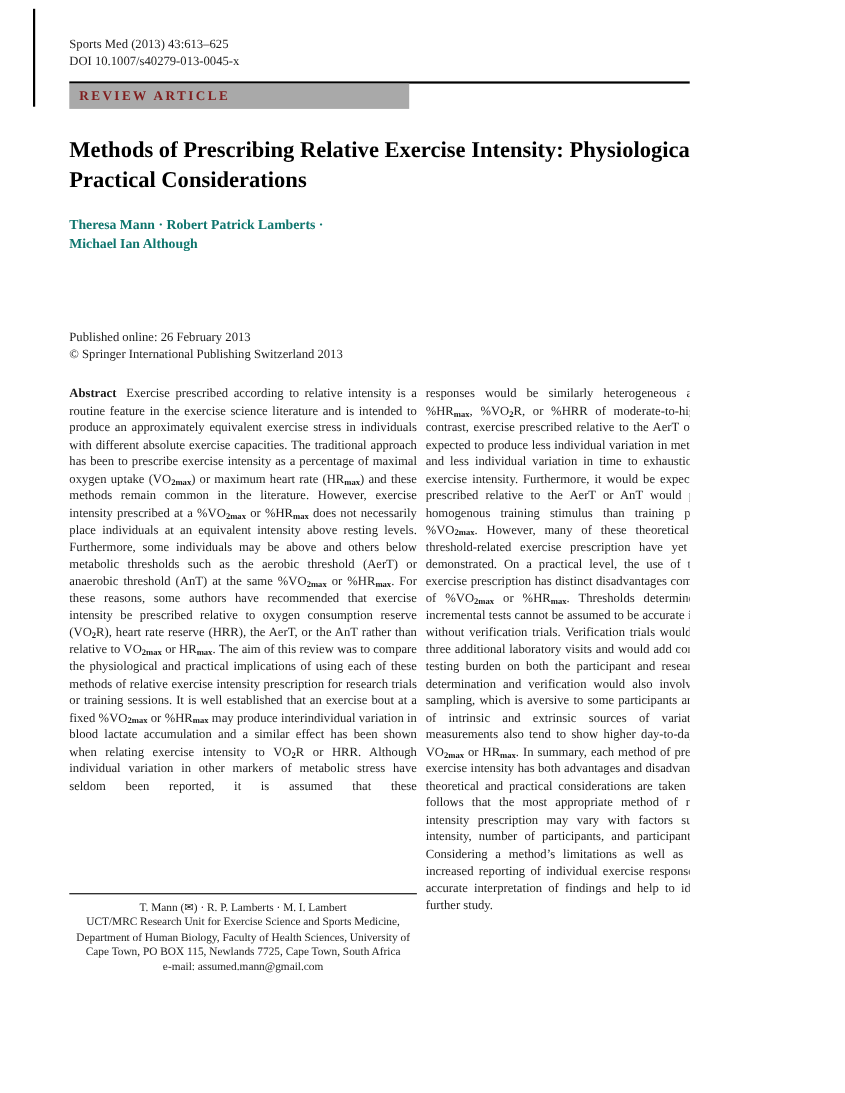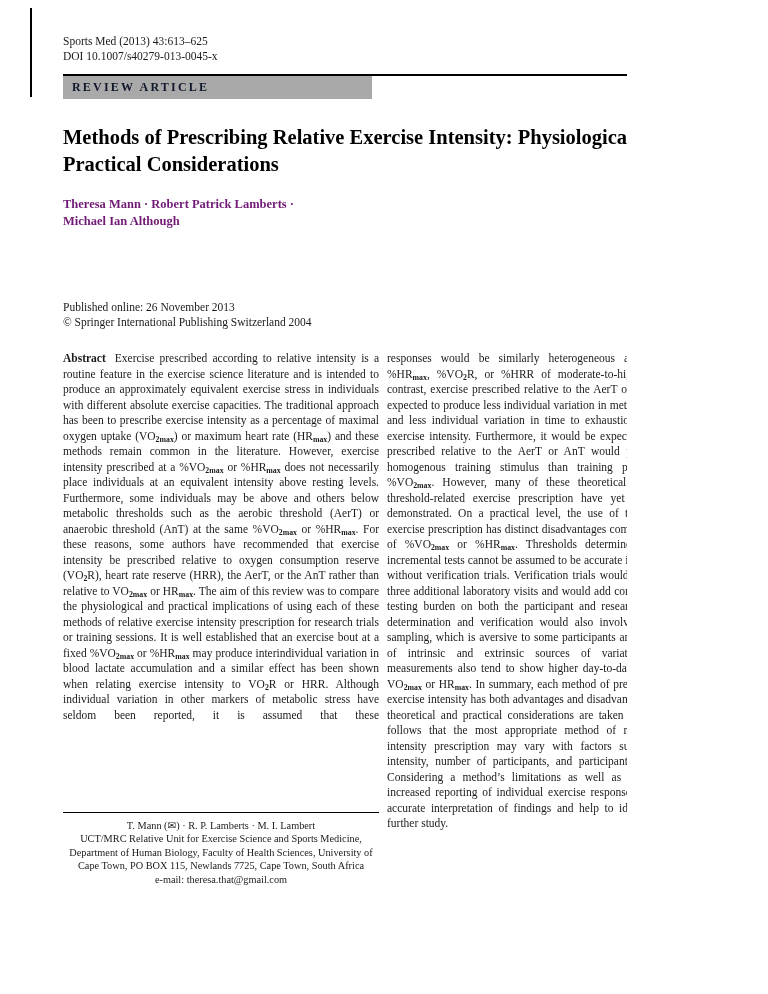--- a/index.html
+++ b/index.html
@@ -45,41 +45,41 @@
     height: 23px;
     background: #a9a9a9;
     display: flex;
     align-items: center;
   }
   .banner .banner-label {
     padding-left: 9px;
     font-size: 12px;
     font-weight: bold;
     letter-spacing: 2.2px;
-    color: #0f172a;
+    color: #7f1d1d;
     font-family: Liberation Serif, serif;
   }
   .title {
     position: absolute;
     left: 63px;
     top: 124px;
     width: 632px;
     font-size: 20.5px;
     font-weight: bold;
     line-height: 27px;
     color: #000;
   }
   .authors {
     position: absolute;
     left: 63px;
     top: 196px;
     font-size: 12.5px;
     font-weight: bold;
     line-height: 16.5px;
-    color: #701a75;
+    color: #0f766e;
   }
   .pub-block {
     position: absolute;
     left: 63px;
     top: 300px;
     font-size: 11.5px;
     line-height: 15px;
   }
   .columns {
     position: absolute;
@@ -147,38 +147,38 @@
   </div>
 
   <h1 class="title" style="margin:0;">Methods of Prescribing Relative Exercise Intensity: Physiological and Practical Considerations</h1>
 
   <div class="authors">
     <div>Theresa Mann · Robert Patrick Lamberts ·</div>
     <div>Michael Ian Although</div>
   </div>
 
   <div class="pub-block">
-    <div>Published online: 26 November 2013</div>
-    <div>© Springer International Publishing Switzerland 2004</div>
+    <div>Published online: 26 February 2013</div>
+    <div>© Springer International Publishing Switzerland 2013</div>
   </div>
 
   <div class="columns">
     <div class="col col-left">
       <span class="abs-head">Abstract</span><span>Exercise prescribed according to relative intensity is a routine feature in the exercise science literature and is intended to produce an approximately equivalent exercise stress in individuals with different absolute exercise capacities. The traditional approach has been to prescribe exercise intensity as a percentage of maximal oxygen uptake (VO<sub>2max</sub>) or maximum heart rate (HR<sub>max</sub>) and these methods remain common in the literature. However, exercise intensity prescribed at a %VO<sub>2max</sub> or %HR<sub>max</sub> does not necessarily place individuals at an equivalent intensity above resting levels. Furthermore, some individuals may be above and others below metabolic thresholds such as the aerobic threshold (AerT) or anaerobic threshold (AnT) at the same %VO<sub>2max</sub> or %HR<sub>max</sub>. For these reasons, some authors have recommended that exercise intensity be prescribed relative to oxygen consumption reserve (VO<sub>2</sub>R), heart rate reserve (HRR), the AerT, or the AnT rather than relative to VO<sub>2max</sub> or HR<sub>max</sub>. The aim of this review was to compare the physiological and practical implications of using each of these methods of relative exercise intensity prescription for research trials or training sessions. It is well established that an exercise bout at a fixed %VO<sub>2max</sub> or %HR<sub>max</sub> may produce interindividual variation in blood lactate accumulation and a similar effect has been shown when relating exercise intensity to VO<sub>2</sub>R or HRR. Although individual variation in other markers of metabolic stress have seldom been reported, it is assumed that these</span>
     </div>
     <div class="col">
       <span>responses would be similarly heterogeneous at a %VO<sub>2max</sub>, %HR<sub>max</sub>, %VO<sub>2</sub>R, or %HRR of moderate-to-high intensity. In contrast, exercise prescribed relative to the AerT or AnT would be expected to produce less individual variation in metabolic responses and less individual variation in time to exhaustion at a constant exercise intensity. Furthermore, it would be expected that training prescribed relative to the AerT or AnT would provide a more homogenous training stimulus than training prescribed as a %VO<sub>2max</sub>. However, many of these theoretical advantages of threshold-related exercise prescription have yet to be directly demonstrated. On a practical level, the use of threshold-related exercise prescription has distinct disadvantages compared to the use of %VO<sub>2max</sub> or %HR<sub>max</sub>. Thresholds determined from single incremental tests cannot be assumed to be accurate in all individuals without verification trials. Verification trials would involve two or three additional laboratory visits and would add considerably to the testing burden on both the participant and researcher. Threshold determination and verification would also involve blood lactate sampling, which is aversive to some participants and has a number of intrinsic and extrinsic sources of variation. Threshold measurements also tend to show higher day-to-day variation than VO<sub>2max</sub> or HR<sub>max</sub>. In summary, each method of prescribing relative exercise intensity has both advantages and disadvantages when both theoretical and practical considerations are taken into account. It follows that the most appropriate method of relative exercise intensity prescription may vary with factors such as exercise intensity, number of participants, and participant characteristics. Considering a method’s limitations as well as advantages and increased reporting of individual exercise responses will facilitate accurate interpretation of findings and help to identify areas for further study.</span>
     </div>
   </div>
 
   <div class="footnote">
     <div class="footnote-rule"></div>
     <div>T. Mann (✉) · R. P. Lamberts · M. I. Lambert</div>
-    <div>UCT/MRC Relative Unit for Exercise Science and Sports Medicine, Department of Human Biology, Faculty of Health Sciences, University of Cape Town, PO BOX 115, Newlands 7725, Cape Town, South Africa</div>
-    <div>e-mail: theresa.that@gmail.com</div>
+    <div>UCT/MRC Research Unit for Exercise Science and Sports Medicine, Department of Human Biology, Faculty of Health Sciences, University of Cape Town, PO BOX 115, Newlands 7725, Cape Town, South Africa</div>
+    <div>e-mail: assumed.mann@gmail.com</div>
   </div>
 
   <div class="adis">
     <span>
       <svg width="12" height="13" viewBox="0 0 12 13">
         <polygon points="6,1.2 10.8,8 1.2,8" fill="none" stroke="#111" stroke-width="1.2"></polygon>
         <line x1="2" y1="10.8" x2="10" y2="10.8" stroke="#111" stroke-width="1.8"></line>
       </svg>
     </span>
     <span class="adis-label">Adis</span>

